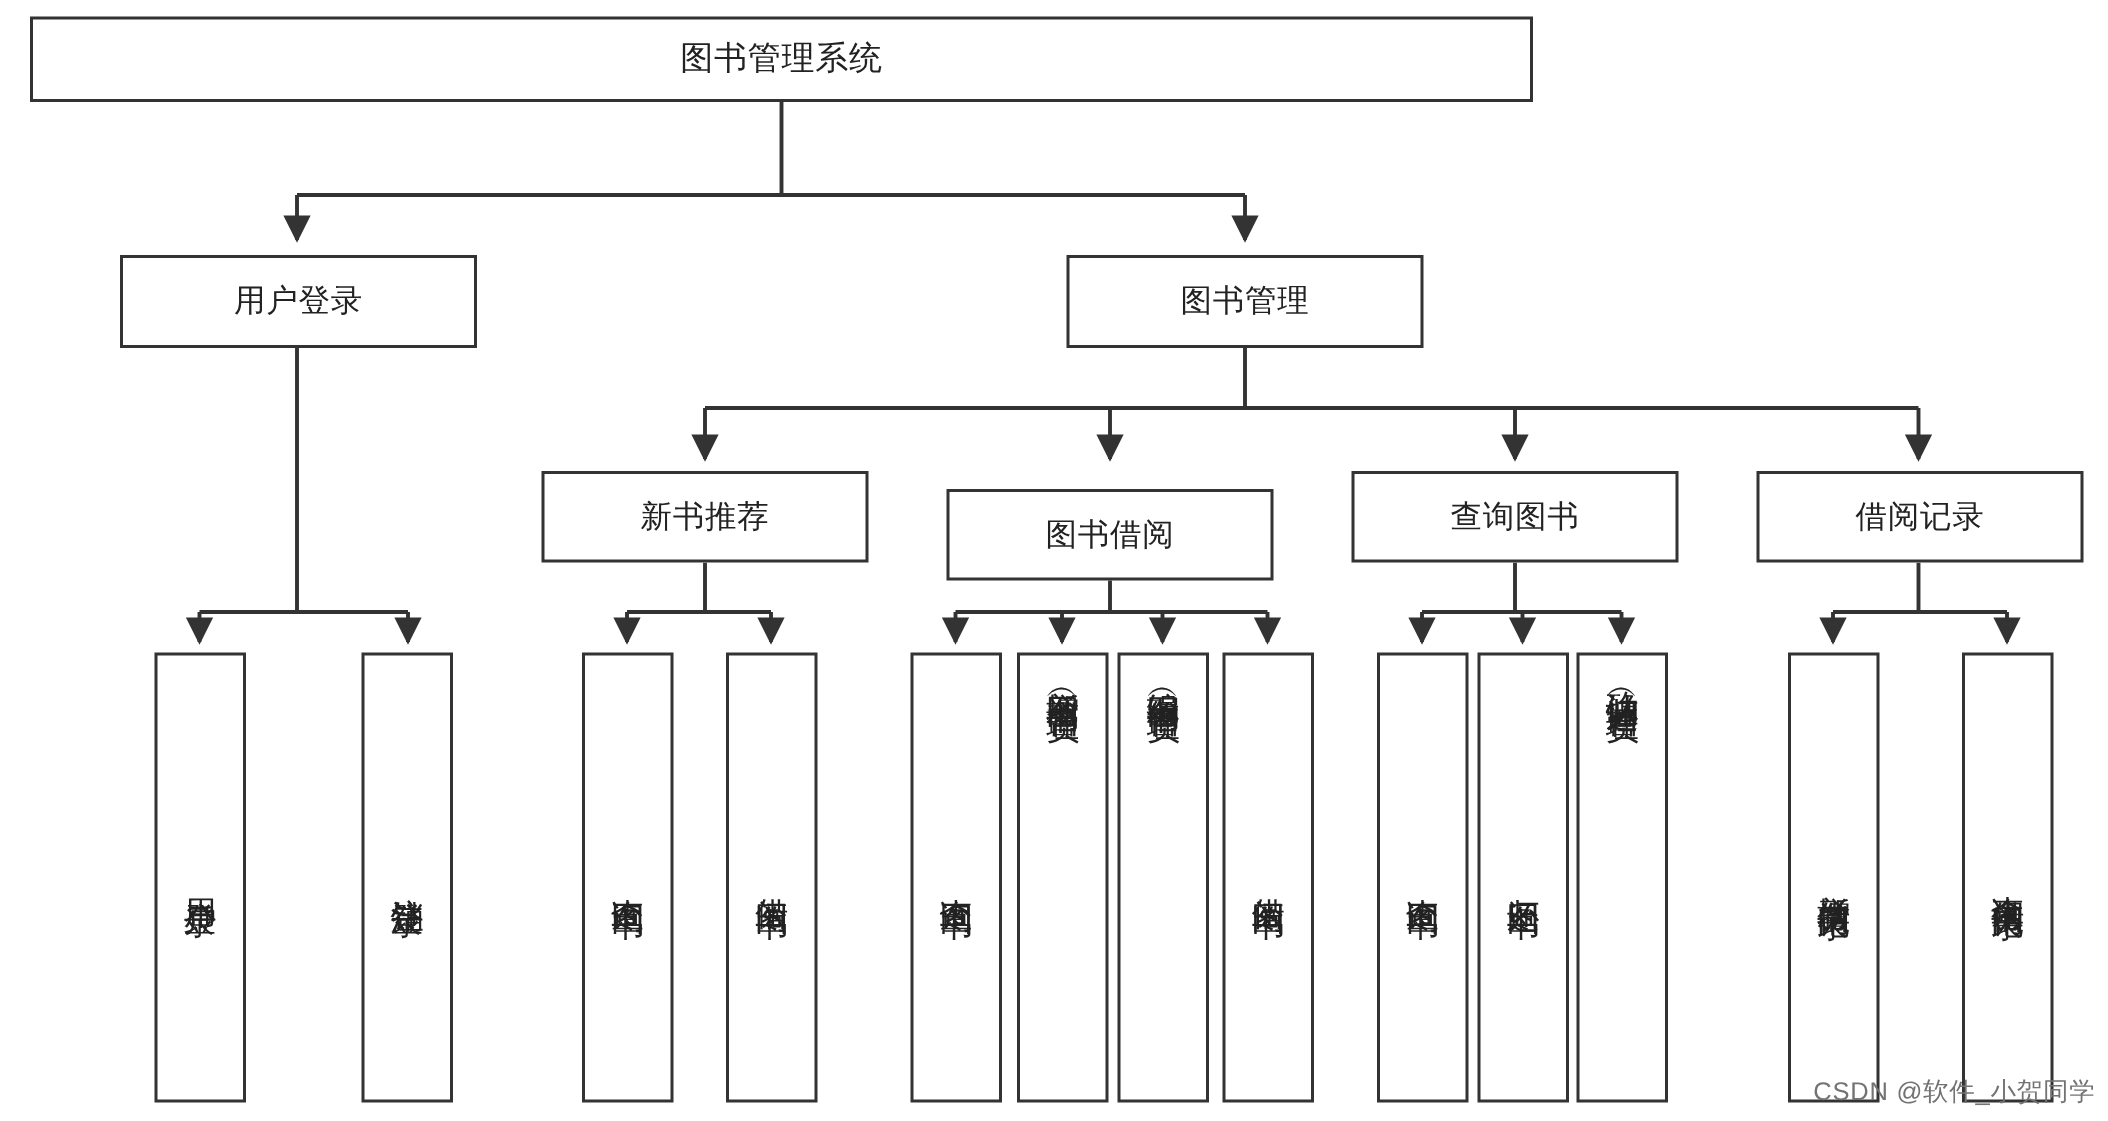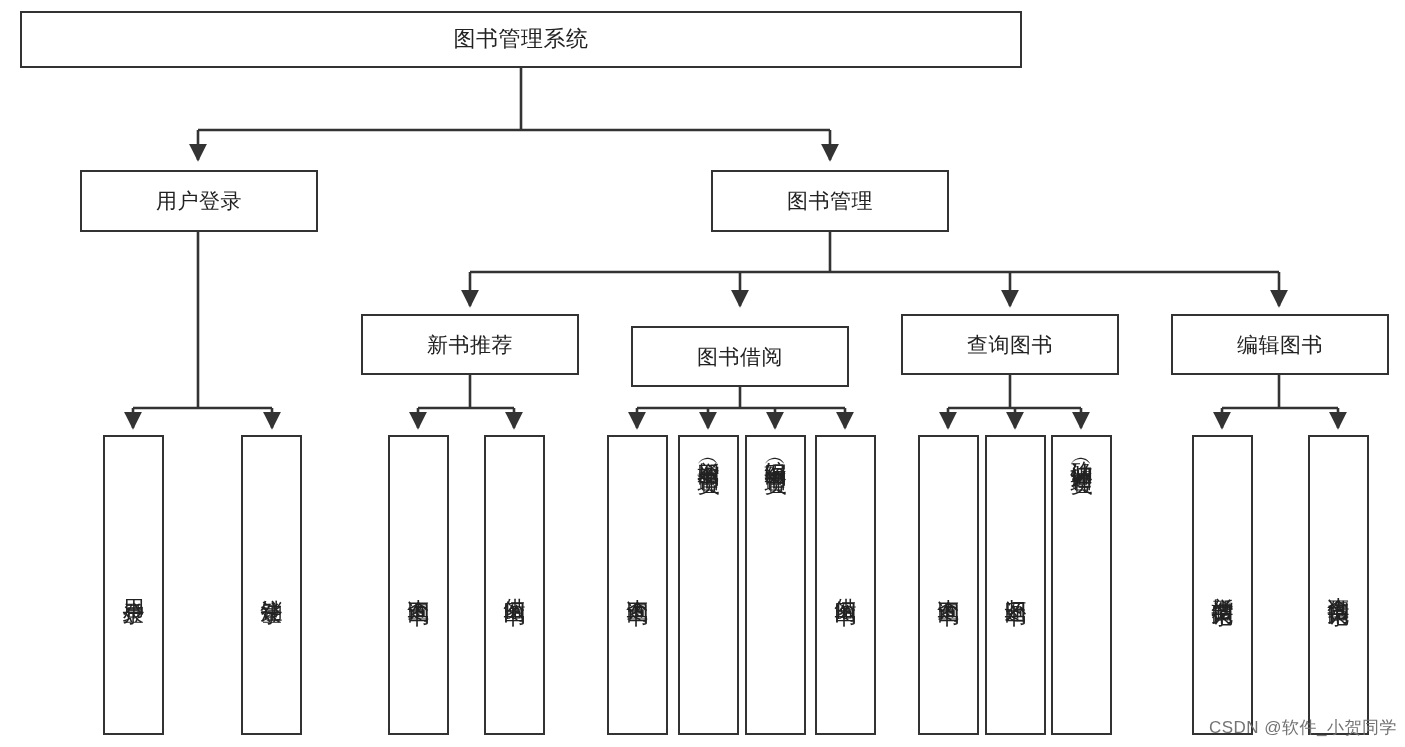--- a/index.html
+++ b/index.html
@@ -151,21 +151,21 @@
   <div class="node h" style="left:361px; top:314px; width:218px; height:61px;">
     <span class="lbl">新书推荐</span>
   </div>
   <div class="node h" style="left:631px; top:326px; width:218px; height:61px;">
     <span class="lbl">图书借阅</span>
   </div>
   <div class="node h" style="left:901px; top:314px; width:218px; height:61px;">
     <span class="lbl">查询图书</span>
   </div>
   <div class="node h" style="left:1171px; top:314px; width:218px; height:61px;">
-    <span class="lbl">编辑图书</span>
+    <span class="lbl">借阅记录</span>
   </div>
 
   <div class="node v" style="left:103px; top:435px; width:61px; height:300px;">
     <span class="vwrap">
         <span class="lbl">用户登录</span>
       </span>
   </div>
   <div class="node v" style="left:241px; top:435px; width:61px; height:300px;">
     <span class="vwrap">
         <span class="lbl">注销登录</span>

